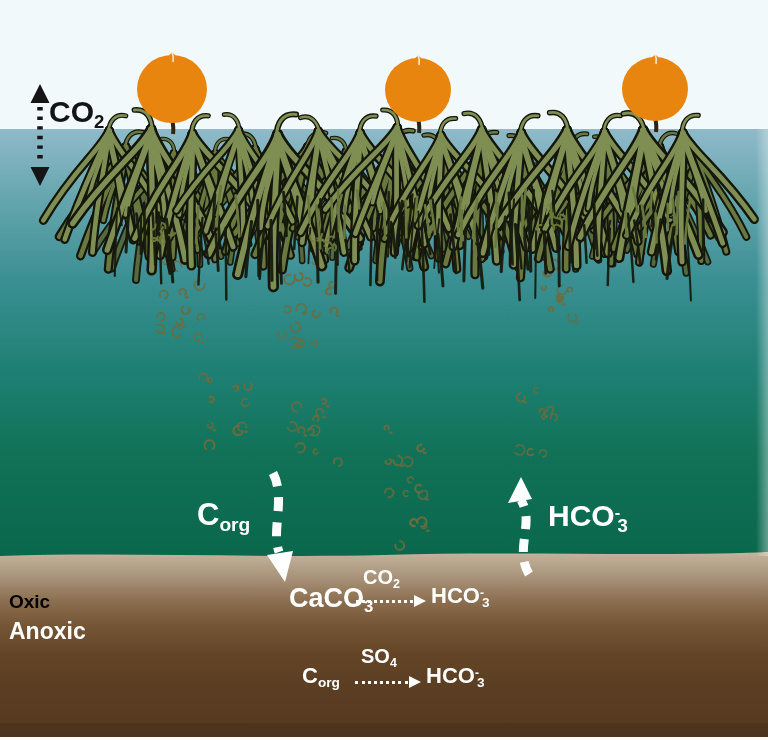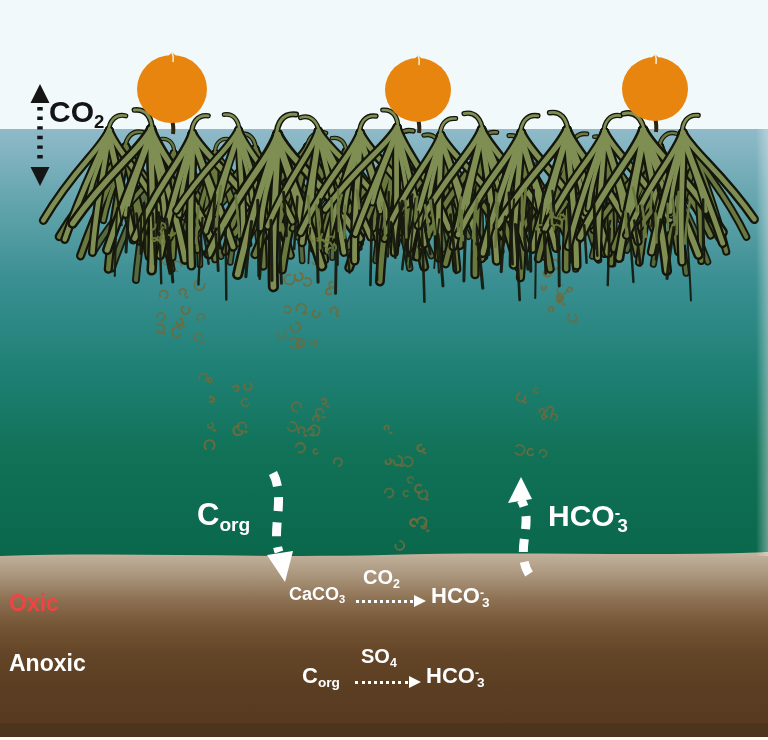--- a/index.html
+++ b/index.html
@@ -4,24 +4,24 @@
 <style>
   html,body{margin:0;padding:0;background:#fff;}
   .scene{position:relative;width:768px;height:740px;overflow:hidden;
          font-family:"Liberation Sans",sans-serif;padding-left:40px;}
   .scene svg{position:absolute;left:0;top:0;}
   .lbl,.rx{position:absolute;font-weight:bold;line-height:1;white-space:nowrap;
            font-family:"Liberation Sans",sans-serif;}
   .co2-lbl{left:49px;top:97px;font-size:30px;color:#141414;}
   .corg-lbl{left:197px;top:499px;font-size:31px;color:#ffffff;}
   .hco3w-lbl{left:548px;top:501px;font-size:30px;color:#ffffff;}
-  .oxic-lbl{left:9px;top:592px;font-size:23px;color:#ef4444;}
-  .anoxic-lbl{left:9px;top:652px;font-size:23px;color:#ffffff;}
+  .oxic-lbl{left:9px;top:592px;font-size:19px;color:#000000;}
+  .anoxic-lbl{left:9px;top:620px;font-size:23px;color:#ffffff;}
   .rx{color:#ffffff;}
-  #r1-reactant{left:289px;top:585px;font-size:18px;}
+  #r1-reactant{left:289px;top:585px;font-size:27px;}
   #r1-cat{left:363px;top:567px;font-size:20px;}
   #r1-arrow{left:356px;top:600px;width:57px;}
   #r1-product{left:431px;top:585px;font-size:22px;}
   #r2-reactant{left:302px;top:665px;font-size:22px;}
   #r2-cat{left:361px;top:646px;font-size:20px;}
   #r2-arrow{left:355px;top:681px;width:53px;}
   #r2-product{left:426px;top:665px;font-size:22px;}
   .sb{font-size:.62em;position:relative;top:.3em;line-height:1;}
   .sp{font-size:.55em;position:relative;top:-.5em;line-height:1;}
   .sp+.sb{margin-left:-.15em;}

